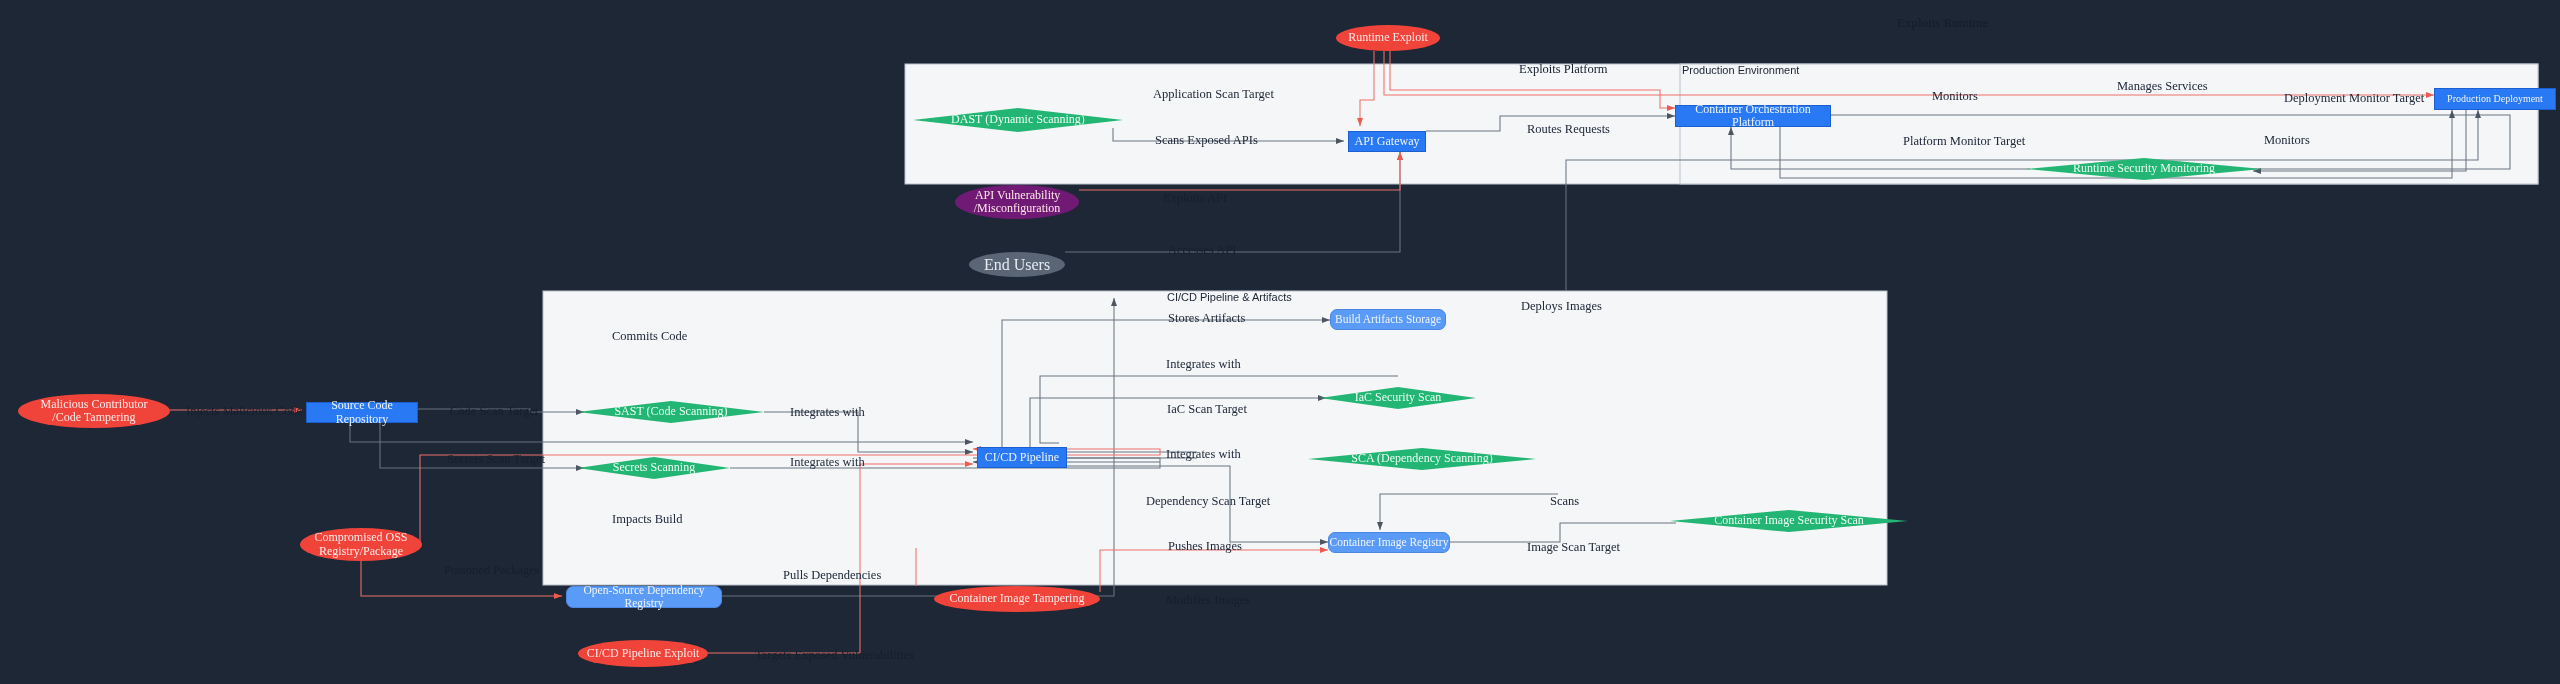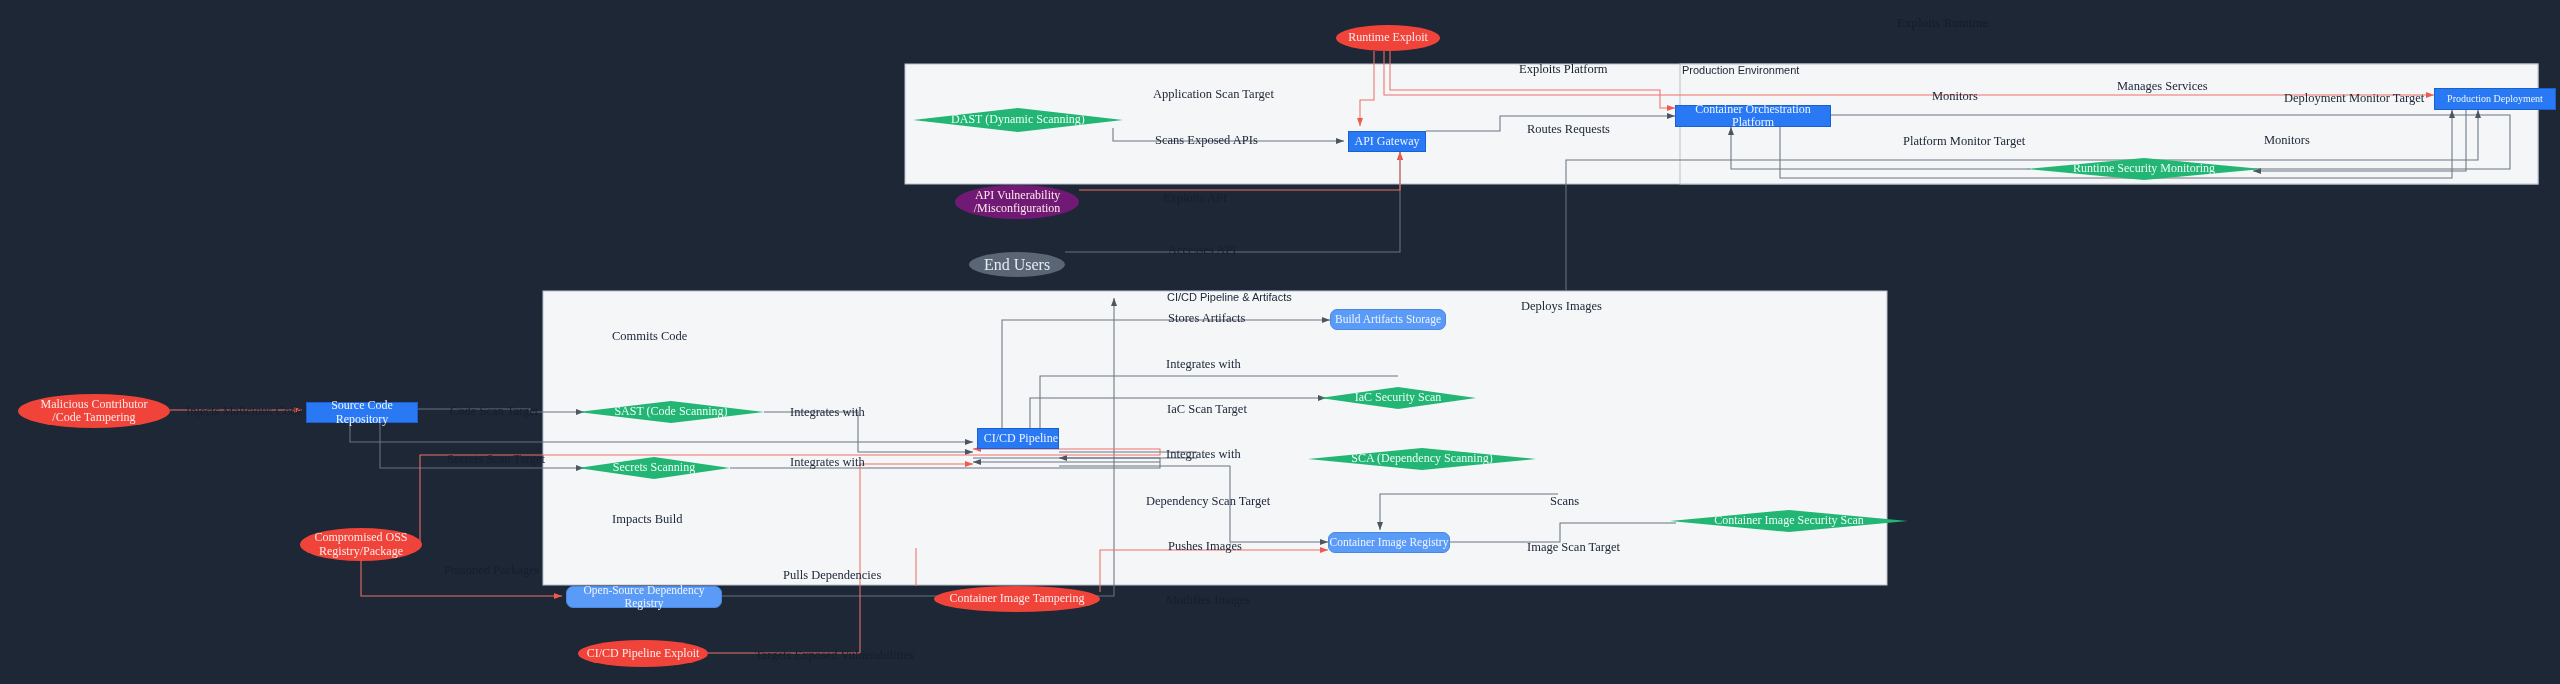--- a/index.html
+++ b/index.html
@@ -185,21 +185,21 @@
   </div>
 
   <div class="node n-ctrl" style="left:578px;top:401px;width:186px;height:22px;background:#22b573;clip-path:polygon(0% 50%,50% 0%,100% 50%,50% 100%);">
     <span>SAST (Code Scanning)</span>
   </div>
 
   <div class="node n-ctrl" style="left:578px;top:457px;width:152px;height:22px;background:#22b573;clip-path:polygon(0% 50%,50% 0%,100% 50%,50% 100%);">
     <span>Secrets Scanning</span>
   </div>
 
-  <div class="node n-box" style="left:977px;top:428px;width:82px;height:21px;justify-content:flex-end;">
+  <div class="node n-box" style="left:977px;top:447px;width:90px;height:21px;">
     <span style="font-size:12px;">CI/CD Pipeline</span>
   </div>
 
   <div class="node n-box soft" style="left:1330px;top:309px;width:116px;height:21px;">
     <span style="font-size:11.5px;">Build Artifacts Storage</span>
   </div>
 
   <div class="node n-ctrl" style="left:1320px;top:387px;width:156px;height:22px;background:#22b573;clip-path:polygon(0% 50%,50% 0%,100% 50%,50% 100%);">
     <span>IaC Security Scan</span>
   </div>

